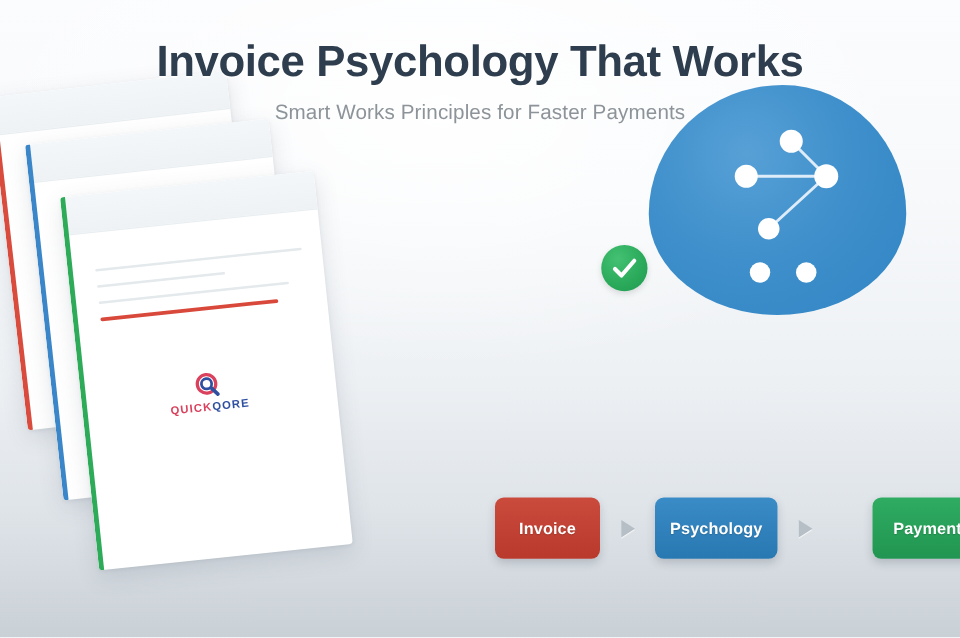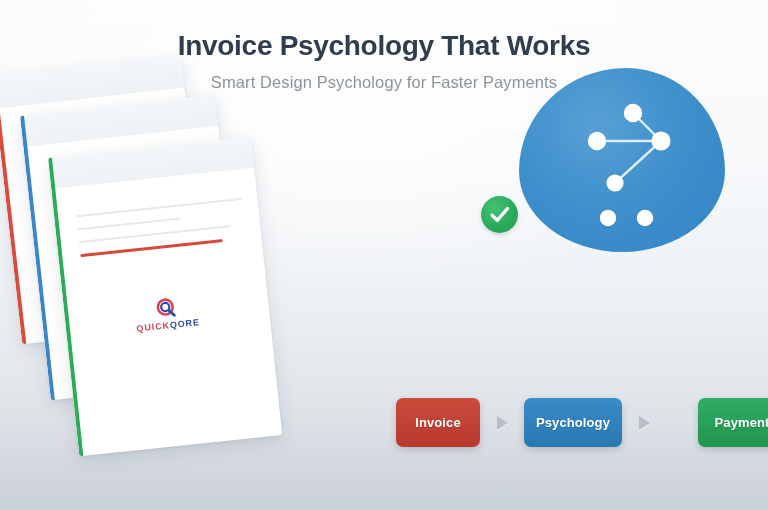--- a/index.html
+++ b/index.html
@@ -35,21 +35,21 @@
   #headline-block {
     position: absolute;
     left: 0;
     top: 30px;
     width: 768px;
     text-align: center;
     z-index: 6;
   }
   #page-title {
     margin: 0;
-    font-size: 28px;
+    font-size: 35px;
     font-weight: bold;
     letter-spacing: -0.3px;
     color: #2f3e4e;
     text-shadow: 0 1px 1px rgba(255,255,255,0.8);
   }
   #page-subtitle {
     margin: 11px 0 0 0;
     font-size: 16.5px;
     font-weight: normal;
     color: #8d9499;
@@ -288,21 +288,21 @@
   </div>
 
   <div id="check-badge">
     <svg width="37" height="37" viewBox="0 0 37 37">
       <path d="M11 19.2 L16.2 24.4 L26.4 12.6" fill="none" stroke="#ffffff" stroke-width="3.3" stroke-linecap="round" stroke-linejoin="round"></path>
     </svg>
   </div>
 
   <div id="headline-block">
     <h1 id="page-title">Invoice Psychology That Works</h1>
-    <p id="page-subtitle">Smart Design Psychology for Faster Payments</p>
+    <p id="page-subtitle">Smart Works Principles for Faster Payments</p>
   </div>
 
   <div id="flow-row">
     <div class="flow-badge" id="badge-invoice">Invoice</div>
 
     <div class="flow-arrow">
       <span class="tri"></span>
     </div>
 
     <div class="flow-badge" id="badge-psychology">Psychology</div>

